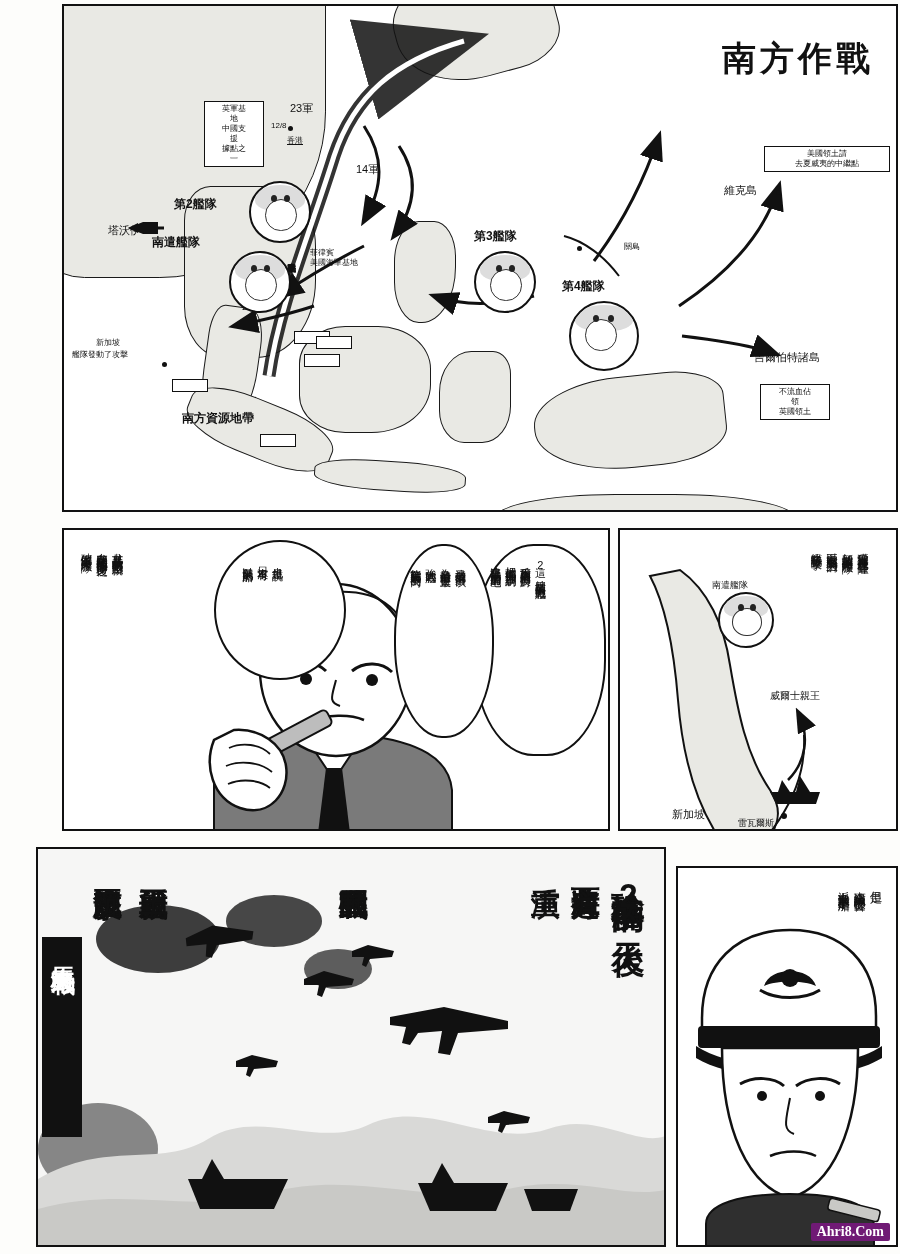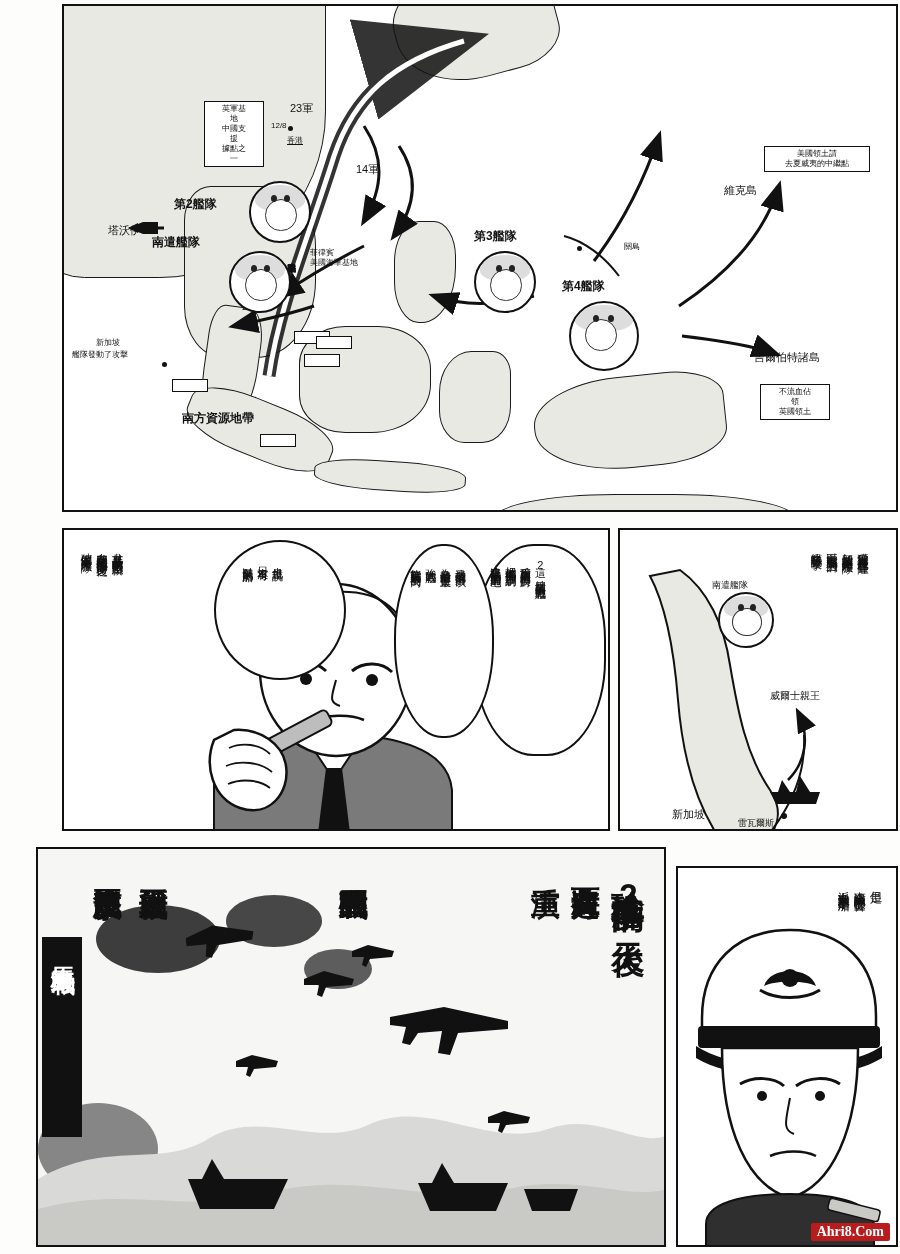--- a/index.html
+++ b/index.html
@@ -23,21 +23,21 @@
   .fleet .hair{position:absolute;left:4px;top:2px;right:4px;height:26px;background:#ddd;border-radius:50% 50% 40% 40%;}
   .fleet .face{position:absolute;left:14px;top:16px;width:30px;height:30px;background:#fff;border:1px solid #333;border-radius:50% 50% 48% 48%;}
   .fleet .eye{position:absolute;width:6px;height:7px;background:#222;border-radius:50%;top:12px;}
   .fleet-name{position:absolute;font-size:12px;font-weight:bold;white-space:nowrap;}
 
   
   .bubble{position:absolute;border:2px solid #111;background:#fff;border-radius:50%;}
   .bub-text{position:absolute;font-size:11px;line-height:1.35;letter-spacing:1px;}
 
   .blackband{position:absolute;background:#111;color:#fff;}
-  .sig{position:absolute;right:6px;bottom:4px;background:#b91c1c;color:#fff;font-weight:bold;font-size:14px;padding:1px 6px;border-radius:2px;font-family:"Liberation Serif",serif;}
+  .sig{position:absolute;right:6px;bottom:4px;background:#701a75;color:#fff;font-weight:bold;font-size:14px;padding:1px 6px;border-radius:2px;font-family:"Liberation Serif",serif;}
 </style>
 </head>
 <body>
 
 <div class="page">
 
   <div class="panel" id="map">
     <div class="sea"></div>
 
     <div class="land" style="left:-40px;top:-30px;width:300px;height:300px;border-radius:0 0 55% 20%;"></div>
@@ -64,20 +64,21 @@
       <path d="M335,140 C355,170 352,200 330,230" stroke="#111" stroke-width="3" fill="none" marker-end="url(#ah)"></path>
       <path d="M300,240 C270,255 245,270 215,290" stroke="#111" stroke-width="3" fill="none" marker-end="url(#ah)"></path>
       <path d="M250,300 C220,310 195,315 170,320" stroke="#111" stroke-width="3" fill="none" marker-end="url(#ah)"></path>
       <path d="M470,290 C430,300 400,300 370,290" stroke="#111" stroke-width="3" fill="none" marker-end="url(#ah)"></path>
       <path d="M530,255 C560,215 580,175 595,130" stroke="#111" stroke-width="3" fill="none" marker-end="url(#ah)"></path>
       <path d="M615,300 C660,270 700,230 715,180" stroke="#111" stroke-width="3" fill="none" marker-end="url(#ah)"></path>
       <path d="M618,330 C660,335 690,340 712,348" stroke="#111" stroke-width="3" fill="none" marker-end="url(#ah)"></path>
       <path d="M555,270 C540,250 520,235 500,230" stroke="#111" stroke-width="2" fill="none"></path>
     </svg>
 
+    <div class="map-title">南方作戰</div>
 
     <div class="label-box" style="left:140px;top:95px;width:60px;white-space:pre-line;">英軍基地
 中國支援
 據點之一</div>
     <div class="plain" style="left:207px;top:115px;">12/8</div>
     <div class="plain" style="left:223px;top:130px;text-decoration:underline;">香港</div>
     <span class="dot" style="left:224px;top:120px;"></span>
     <div class="plain" style="left:226px;top:96px;font-size:11px;">23軍</div>
     <div class="plain" style="left:292px;top:157px;font-size:11px;">14軍</div>
     <div class="plain" style="left:178px;top:294px;font-size:11px;">25軍</div>
@@ -89,21 +90,21 @@
     <div class="plain" style="left:246px;top:242px;white-space:pre-line;">菲律賓
 美國海軍基地</div>
     <div class="plain" style="left:32px;top:332px;">新加坡</div>
     <div class="plain" style="left:8px;top:344px;">艦隊發動了攻擊</div>
     <span class="dot" style="left:98px;top:356px;"></span>
     <div class="plain" style="left:118px;top:405px;font-size:12px;font-weight:bold;">南方資源地帶</div>
     <div class="plain" style="left:520px;top:236px;padding-left:40px;">關島</div>
     <span class="dot" style="left:513px;top:240px;"></span>
     <div class="plain" style="left:660px;top:178px;font-size:11px;">維克島</div>
     <span class="dot" style="left:712px;top:184px;"></span>
-    <div class="label-box" style="left:700px;top:140px;width:106px;white-space:pre-line;">美國領土請
+    <div class="label-box" style="left:700px;top:140px;width:126px;white-space:pre-line;">美國領土請
 去夏威夷的中繼點</div>
     <div class="plain" style="left:690px;top:345px;font-size:11px;">吉爾伯特諸島</div>
     <div class="label-box" style="left:696px;top:378px;width:70px;white-space:pre-line;">不流血佔領
 英國領土</div>
     <div class="vert plain" style="left:222px;top:250px;font-size:9px;letter-spacing:0px;">馬來半島登陸部隊航路</div>
 
     <div class="label-box" style="left:230px;top:325px;width:18px;height:13px;"></div>
     <div class="label-box" style="left:252px;top:330px;width:18px;height:13px;"></div>
     <div class="label-box" style="left:240px;top:348px;width:18px;height:13px;"></div>
     <div class="label-box" style="left:108px;top:373px;width:18px;height:13px;"></div>

